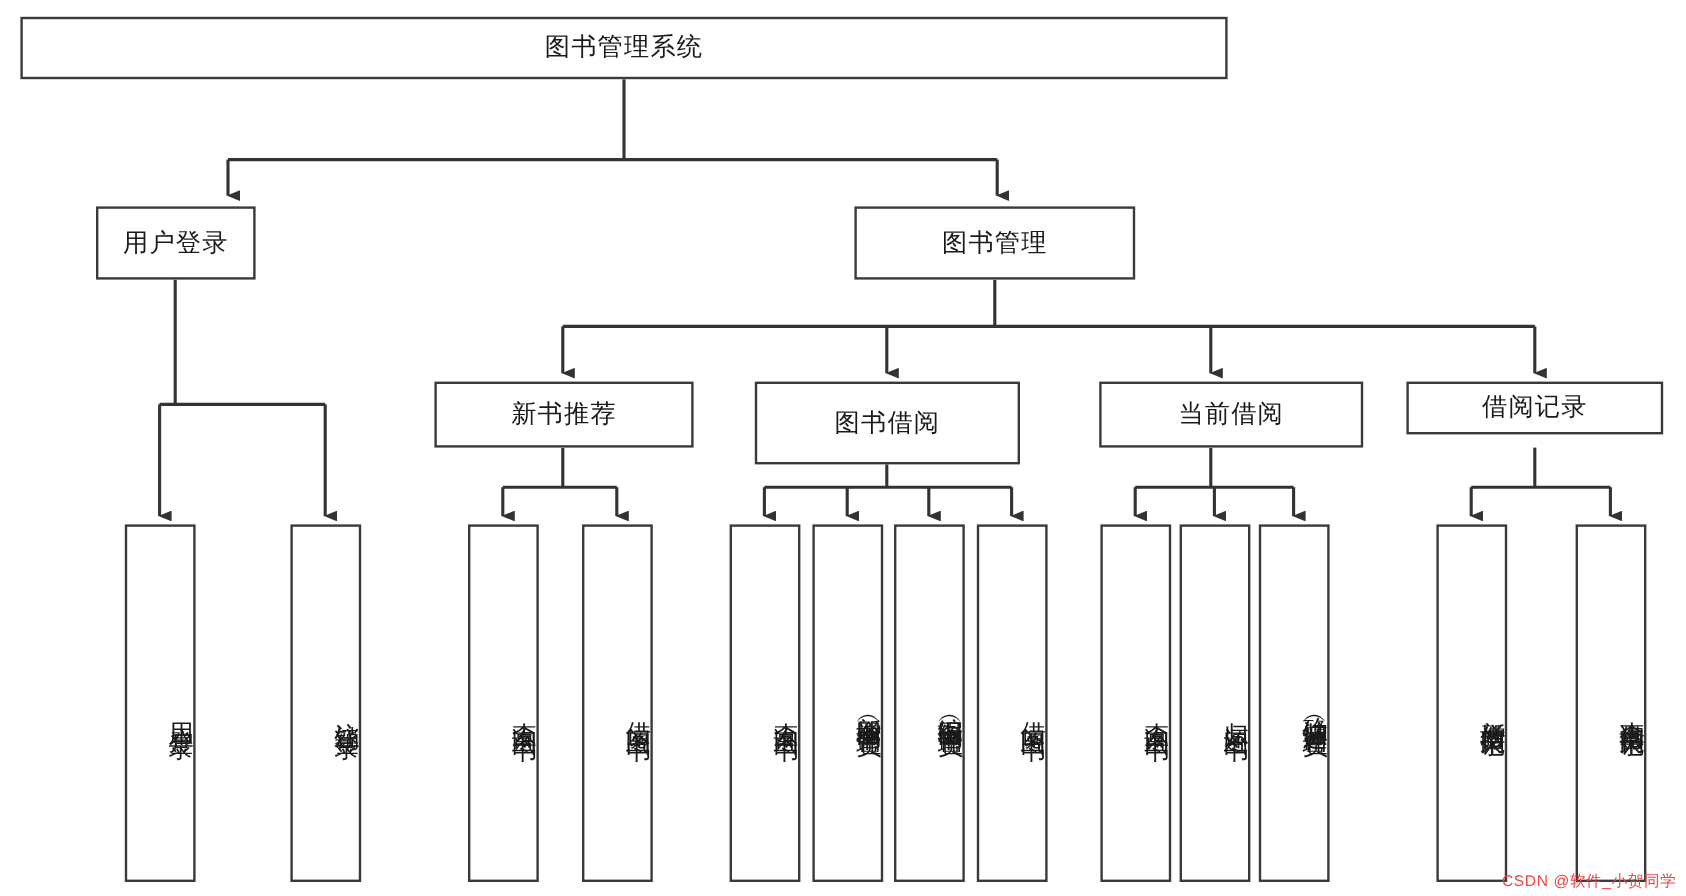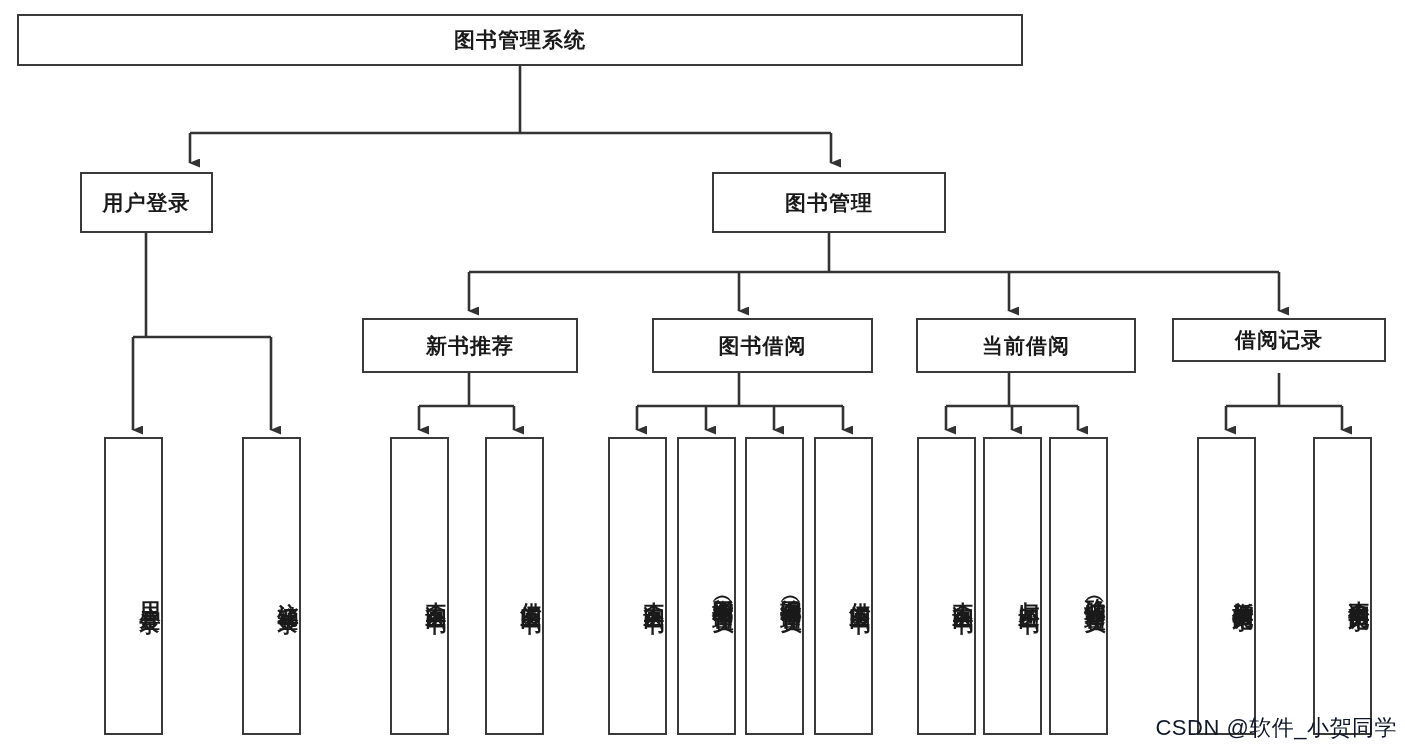--- a/index.html
+++ b/index.html
@@ -51,28 +51,27 @@
     justify-content: center;
     padding-top: 14px;
   }
   .node.vertical.tall-text {
     padding-top: 8px;
     letter-spacing: 2px;
   }
   .node-label {
     display: block;
     white-space: nowrap;
-    font-weight: bold;
   }
   .watermark {
     position: absolute;
     right: 8px;
     bottom: 4px;
-    font-size: 22px;
-    color: #0f172a;
+    font-size: 13px;
+    color: #ef4444;
     letter-spacing: 0.5px;
     white-space: nowrap;
     margin-top: 44px;
   }
 </style>
 </head>
 <body>
 
 <div id="diagram-root">
 
@@ -133,21 +132,21 @@
   <div class="node horizontal" style="left:80px; top:172px; width:133px; height:61px;">
     <span class="node-label">用户登录</span>
   </div>
   <div class="node horizontal" style="left:712px; top:172px; width:234px; height:61px;">
     <span class="node-label">图书管理</span>
   </div>
 
   <div class="node horizontal" style="left:362px; top:318px; width:216px; height:55px;text-align:center;">
     <span class="node-label">新书推荐</span>
   </div>
-  <div class="node horizontal" style="left:652px; top:318px; width:221px; height:55px;">
+  <div class="node horizontal" style="left:629px; top:318px; width:221px; height:69px;">
     <span class="node-label">图书借阅</span>
   </div>
   <div class="node horizontal" style="left:900px; top:318px; width:220px; height:55px;margin-left:16px;">
     <span class="node-label">当前借阅</span>
   </div>
   <div class="node horizontal" style="left:1172px; top:318px; width:214px; height:44px;">
     <span class="node-label">借阅记录</span>
   </div>
 
   <div class="node vertical" style="left:104px; top:437px; width:59px; height:298px;">

